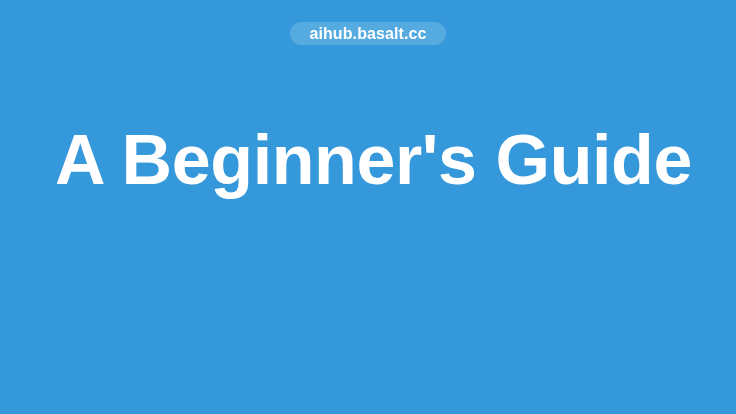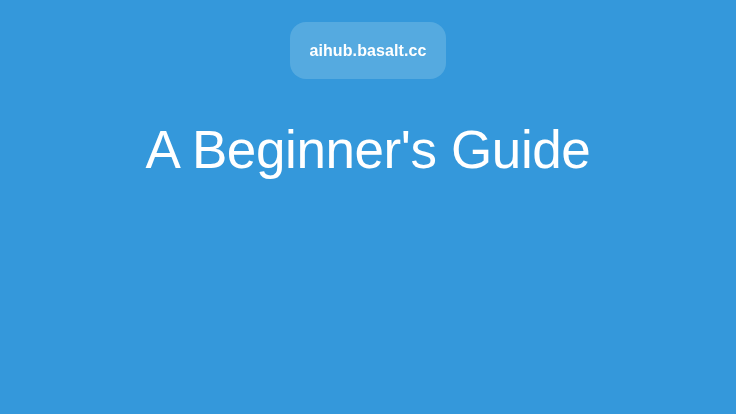--- a/index.html
+++ b/index.html
@@ -32,22 +32,22 @@
     left: 0;
     width: 736px;
     display: flex;
     justify-content: center;
   }
 
   .site-badge {
     display: inline-flex;
     align-items: center;
     justify-content: center;
-    height: 41px;
-    padding: 8px 19px;
+    height: 23px;
+    padding: 0 19px;
     border-radius: 16px;
     background: #55aae0;
     color: #ffffff;
     font-family: "Liberation Sans", sans-serif;
     font-size: 16px;
     font-weight: 600;
     letter-spacing: 0.1px;
     line-height: 1;
     white-space: nowrap;
     user-select: none;
@@ -58,25 +58,25 @@
     position: absolute;
     top: 118px;
     left: 0;
     width: 736px;
     text-align: center;
     padding: 0 40px;
     box-sizing: border-box;
   }
 
   .headline {
-    margin: 4px;
+    margin: 15px;
     color: #ffffff;
     font-family: "Liberation Sans", sans-serif;
-    font-size: 53px;
-    font-weight: 400;
+    font-size: 70px;
+    font-weight: 700;
     line-height: 55px;
     letter-spacing: -0.4px;
     white-space: nowrap;
   }
 
   .headline .line {
     display: block;
   }
 </style>
 </head>

